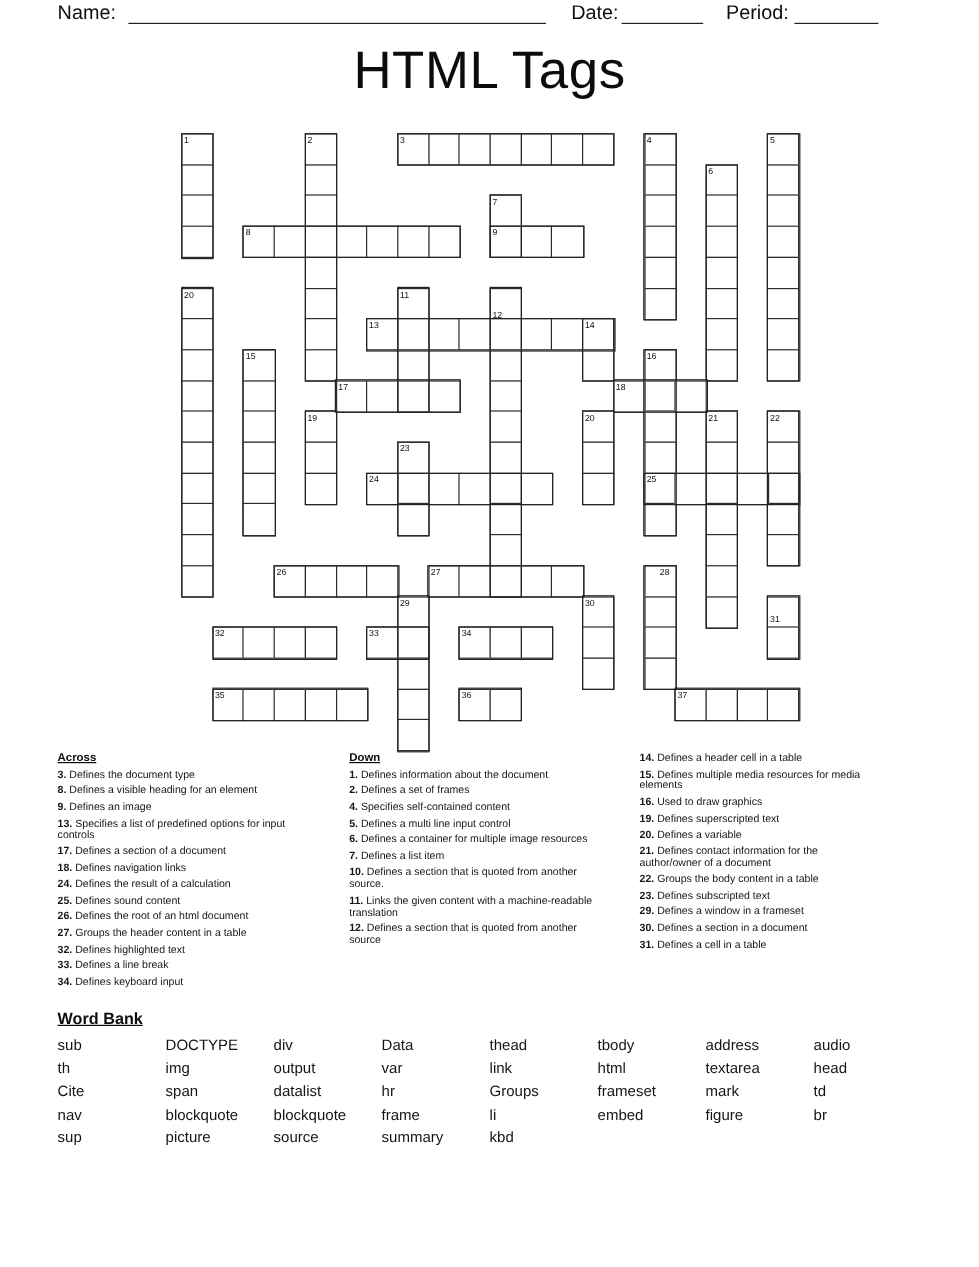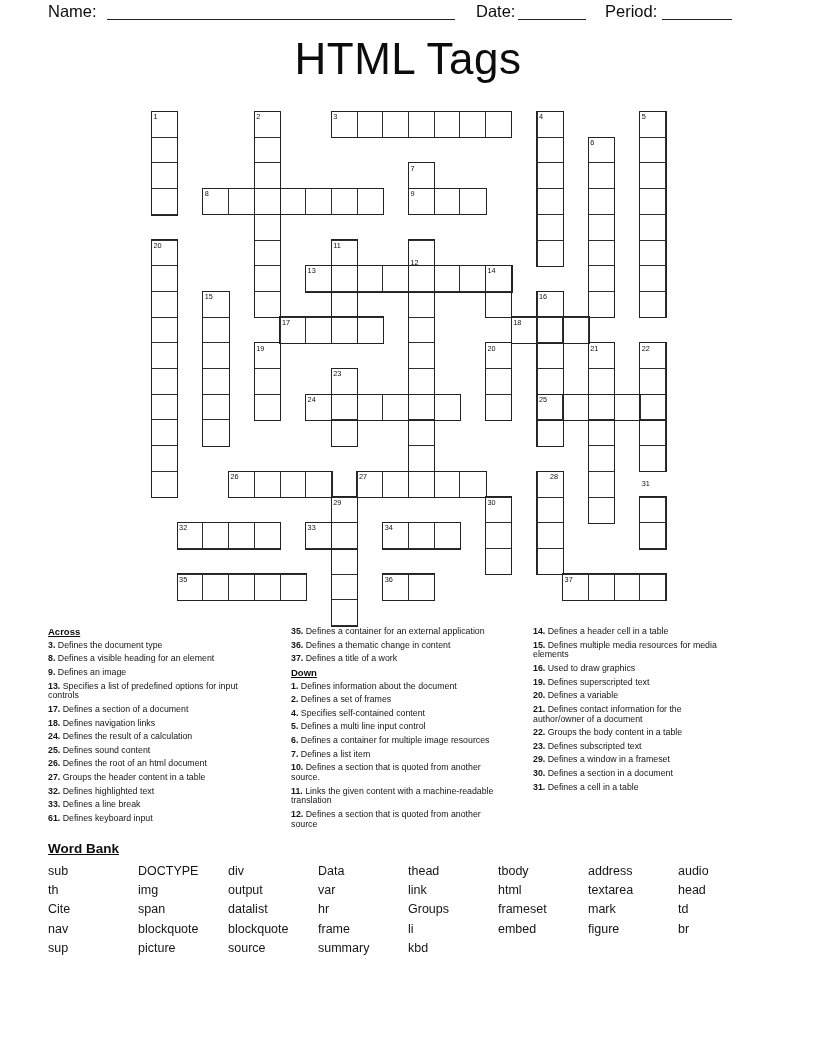--- a/index.html
+++ b/index.html
@@ -272,21 +272,21 @@
       <span class="cellnum" style="left: 79.5px; top: 362px;">26</span>
       <div class="run" style="left: 205.4px; top: 359.6px; width: 130.4px; height: 27.6px;"></div>
       <span class="cellnum" style="left: 208px; top: 362px;">27</span>
       <div class="run" style="left: 385.3px; top: 359.6px; width: 27.6px; height: 104.7px;"></div>
       <span class="cellnum" style="left: 387.9px; top: 362px; margin-left: 11px;">28</span>
       <div class="run" style="left: 179.7px; top: 385.3px; width: 27.6px; height: 130.4px;"></div>
       <span class="cellnum" style="left: 182.3px; top: 387.7px; text-align: right;">29</span>
       <div class="run" style="left: 333.9px; top: 385.3px; width: 27.6px; height: 79px;"></div>
       <span class="cellnum" style="left: 336.5px; top: 387.7px;">30</span>
       <div class="run" style="left: 488.1px; top: 385.3px; width: 27.6px; height: 53.3px;"></div>
-      <span class="cellnum" style="left: 490.7px; top: 369px;">31</span>
+      <span class="cellnum" style="left: 490.7px; top: 401px;">31</span>
       <div class="run" style="left: 25.5px; top: 411px; width: 104.7px; height: 27.6px;"></div>
       <span class="cellnum" style="left: 28.1px; top: 413.4px;">32</span>
       <div class="run" style="left: 154px; top: 411px; width: 53.3px; height: 27.6px;"></div>
       <span class="cellnum" style="left: 156.6px; top: 413.4px;">33</span>
       <div class="run" style="left: 231.1px; top: 411px; width: 79px; height: 27.6px;"></div>
       <span class="cellnum" style="left: 233.7px; top: 413.4px;">34</span>
       <div class="run" style="left: 25.5px; top: 462.4px; width: 130.4px; height: 27.6px;"></div>
       <span class="cellnum" style="left: 28.1px; top: 464.8px;">35</span>
       <div class="run" style="left: 231.1px; top: 462.4px; width: 53.3px; height: 27.6px;"></div>
       <span class="cellnum" style="left: 233.7px; top: 464.8px;">36</span>
@@ -303,30 +303,25 @@
         <div class="clue"><b>13.</b> Specifies a list of predefined options for input
 controls</div>
         <div class="clue"><b>17.</b> Defines a section of a document</div>
         <div class="clue"><b>18.</b> Defines navigation links</div>
         <div class="clue"><b>24.</b> Defines the result of a calculation</div>
         <div class="clue"><b>25.</b> Defines sound content</div>
         <div class="clue"><b>26.</b> Defines the root of an html document</div>
         <div class="clue"><b>27.</b> Groups the header content in a table</div>
         <div class="clue"><b>32.</b> Defines highlighted text</div>
         <div class="clue"><b>33.</b> Defines a line break</div>
-        <div class="clue"><b>61.</b> Defines keyboard input</div>
+        <div class="clue"><b>34.</b> Defines keyboard input</div>
       </div>
   </div>
 
   <div class="cluecol" id="cluecol-2">
-    <div id="col2-list-a">
-        <div class="clue"><b>35.</b> Defines a container for an external application</div>
-        <div class="clue"><b>36.</b> Defines a thematic change in content</div>
-        <div class="clue"><b>37.</b> Defines a title of a work</div>
-      </div>
     <div class="clueheading">Down</div>
     <div id="col2-list-b">
         <div class="clue"><b>1.</b> Defines information about the document</div>
         <div class="clue"><b>2.</b> Defines a set of frames</div>
         <div class="clue"><b>4.</b> Specifies self-contained content</div>
         <div class="clue"><b>5.</b> Defines a multi line input control</div>
         <div class="clue"><b>6.</b> Defines a container for multiple image resources</div>
         <div class="clue"><b>7.</b> Defines a list item</div>
         <div class="clue"><b>10.</b> Defines a section that is quoted from another
 source.</div>

